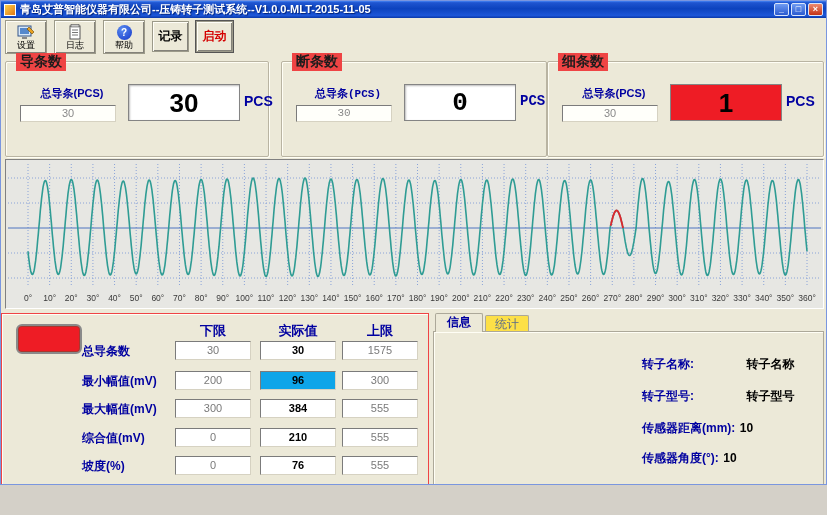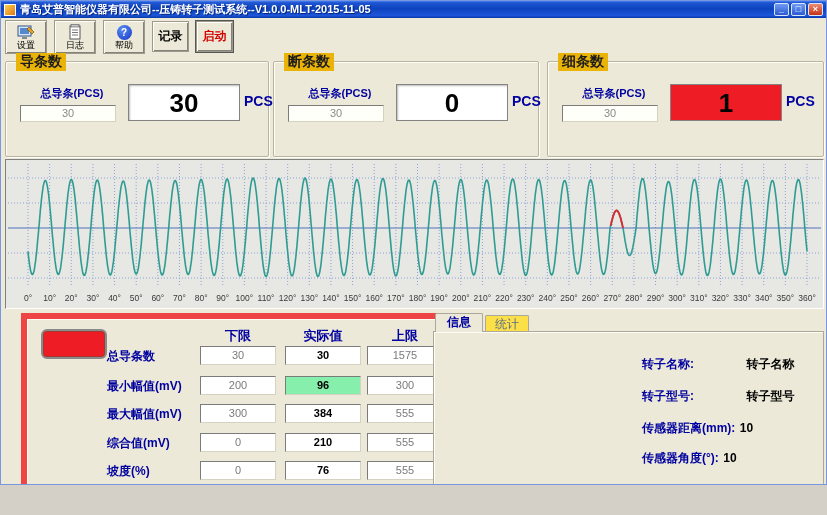--- a/index.html
+++ b/index.html
@@ -25,51 +25,51 @@
   .tool-btn.icon-btn { width:42px; height:34px; padding:1px 0; }
   .tool-btn.text-btn { width:37px; height:31px; margin-top:1px; font-size:12px; font-weight:bold; color:#000; }
   .tool-btn.text-btn.start { color:#d40000; box-shadow:inset 1px 1px 0 #fffef7, inset -1px -1px 0 #84827a, 0 0 0 1px #555;font-family:Liberation Serif, serif; }
   .tool-btn .cap { font-size:9px; color:#000; line-height:10px; }
   .tool-ic { width:18px; height:16px; display:flex; align-items:center; justify-content:center; }
   .help-ball { width:15px; height:15px; border-radius:50%; background:radial-gradient(circle at 35% 30%,#5a8cf0,#1436c8); color:#fff; font-size:10px; font-weight:bold; text-align:center; line-height:15px; }
 
   
   .groupbox { position:absolute; top:60px; height:96px; border:1px solid #b9b4a2; border-radius:2px;
     box-shadow:inset 1px 1px 0 #fffef5, 1px 1px 0 #fffef5; }
-  .groupbox .legend { position:absolute; top:-9px; left:10px; background:#eab308; padding:0 4px; font-size:14px; font-weight:bold; color:#1c1c1c; }
+  .groupbox .legend { position:absolute; top:-9px; left:10px; background:#ef4444; padding:0 4px; font-size:14px; font-weight:bold; color:#1c1c1c; }
   #gb1 { left:4px;  width:264px; }
-  #gb2 { left:272px; width:266px; }
+  #gb2 { left:280px; width:266px;font-family:Liberation Mono, monospace; }
   #gb3 { left:546px; width:277px; }
   .ctr-input-block { position:absolute; left:14px; top:24px; width:104px; text-align:center; }
   .ctr-input-label { font-size:11px; font-weight:bold; color:#0000a0; }
   .ctr-input { margin-top:4px; width:96px; height:17px; background:#fffffa; border:1px solid; border-color:#7b7b7b #d6d2c2 #d6d2c2 #7b7b7b;
     font-size:11px; color:#8a8a8a; text-align:center; line-height:15px; }
   .ctr-display { position:absolute; left:122px; top:22px; width:112px; height:37px; background:#fff; border:1px solid #848484;
     box-shadow:inset 1px 1px 2px #bbb; font-size:26px; font-weight:bold; color:#000; text-align:center; line-height:36px; }
   .ctr-display.alarm { background:#ee1c25; box-shadow:none; }
   .ctr-unit { position:absolute; left:238px; top:31px; font-size:14px; font-weight:bold; color:#0000a0; }
 
   
   #chart { position:absolute; left:4px; top:158px; width:819px; height:150px; background:#e7e7e3;
     border:1px solid; border-color:#808080 #ffffff #ffffff #808080; }
   #chart svg { display:block; }
 
   
-  #results-panel { position:absolute; left:20px; top:312px; width:428px; height:190px;
-    border:6px solid #ef4444; box-shadow:inset 1px 1px 0 #fffef5; }
+  #results-panel { position:absolute; left:0; top:312px; width:428px; height:190px;
+    border:1px solid #ef4444; box-shadow:inset 1px 1px 0 #fffef5; }
   #status-lamp { position:absolute; left:14px; top:10px; width:66px; height:30px; background:#ee1c25;
     border:2px solid #8a8a8a; border-radius:6px; box-shadow:inset 0 0 0 1px #a8372f; }
   .res-headers { position:absolute; top:8px; left:0; width:100%; }
   .res-head { position:absolute; width:76px; text-align:center; font-size:13px; font-weight:bold; color:#0000a0; }
   .res-row { position:absolute; left:0; width:100%; height:20px; }
   .res-label { position:absolute; left:80px; top:2px; font-size:12px; font-weight:bold; color:#0000a0; white-space:nowrap; }
   .res-box { position:absolute; width:76px; height:19px; background:#fff; border:1px solid; border-color:#7b7b7b #d6d2c2 #d6d2c2 #7b7b7b;
     font-size:11px; text-align:center; line-height:17px; color:#7a7a7a; }
   .res-box.actual { color:#000; font-weight:bold; }
-  .res-box.alarm { background:#86efac; color:#000; }
+  .res-box.alarm { background:#0ea5e9; color:#000; }
   .c1 { left:173px; } .c2 { left:258px; } .c3 { left:340px; }
 
   
   #info-panel { position:absolute; left:432px; top:312px; width:391px; height:190px; }
   .tab { position:absolute; top:0; height:19px; font-size:12px; text-align:center; line-height:18px; cursor:pointer;
     border:1px solid #aca899; border-bottom:none; border-radius:2px 2px 0 0;font-family:Liberation Mono, monospace; }
   .tab.active { left:2px; width:48px; background:#ece9d8; font-weight:bold; color:#0000a0; z-index:2; }
   .tab.inactive { left:52px; width:44px; top:2px; height:17px; background:#fde047; color:#5a6a8a; }
   #tab-body { position:absolute; top:18px; left:0; width:391px; height:172px; background:#ece9d8;
     border:1px solid #aca899; box-shadow:inset 1px 1px 0 #fffef5; }

